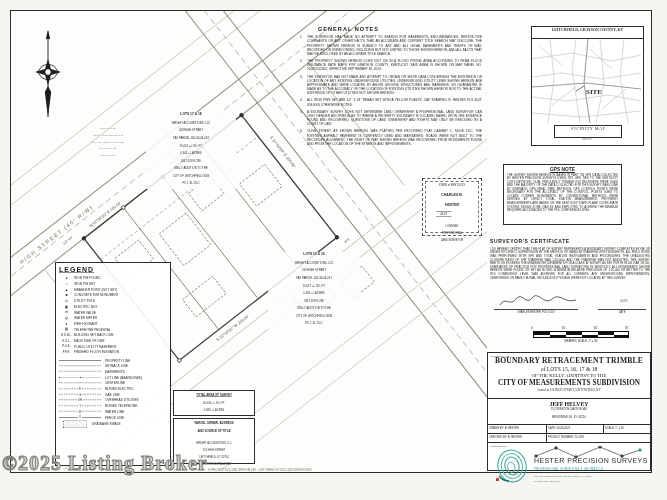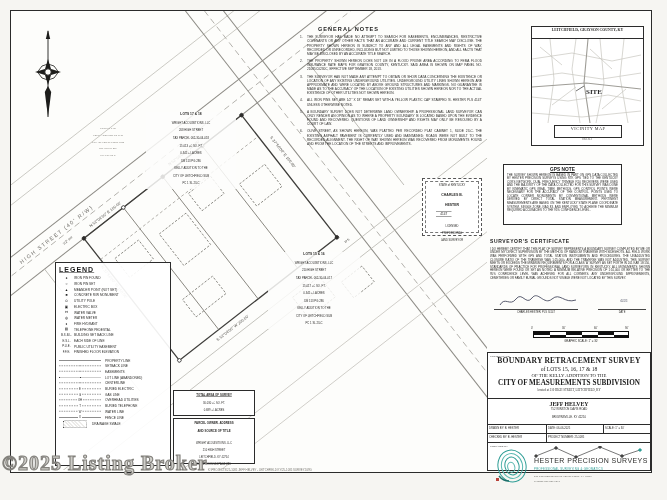--- a/index.html
+++ b/index.html
@@ -223,21 +223,21 @@
     <div style="border:1px solid #111;height:5px;margin-top:1px;">
       <div style="height:2.5px;background:repeating-linear-gradient(90deg,#111 0 16px,#fff 16px 32px);"></div>
       <div style="height:2.5px;background:repeating-linear-gradient(90deg,#fff 0 16px,#111 16px 32px);"></div>
     </div>
     <div class="zc" style="font-size:5.6px;margin-top:1px;">GRAPHIC SCALE: 1" = 30'</div>
   </div>
 
   <div class="abs box" style="left:487px;top:352px;width:162px;height:117px;">
     <div class="abs zl" style="left:2px;top:1px;font-size:5px;color:#555;">PROJECT NAME:</div>
     <div style="padding-top:3px;">
-      <div class="serif" style="font-size:7.6px;font-weight:bold;text-align:center;letter-spacing:.2px;">BOUNDARY RETRACEMENT SURVEY</div>
+      <div class="serif" style="font-size:7.6px;font-weight:bold;text-align:center;letter-spacing:.2px;">BOUNDARY RETRACEMENT TRIMBLE</div>
       <div class="serif" style="font-size:5.6px;text-align:center;margin-top:1px;">of LOTS 15, 16, 17 &amp; 18</div>
       <div class="serif" style="font-size:4.8px;text-align:center;margin-top:1px;">OF THE KELLY ADDITION TO THE</div>
       <div class="serif" style="font-size:7.2px;font-weight:bold;text-align:center;margin-top:1px;">CITY OF MEASUREMENTS SUBDIVISION</div>
       <div class="zc serif" style="font-size:6px;margin-top:1px;">located at 210 HIGH STREET, LEITCHFIELD, KY</div>
     </div>
     <div style="border-top:1px solid #2b2b2b;margin-top:2px;">
       <div class="serif" style="font-size:5.8px;font-weight:bold;text-align:center;margin-top:2px;">JEFF HELVEY</div>
       <div class="zc" style="font-size:5.6px;">752 WINSTON DAVIS ROAD</div>
       <div class="zc" style="font-size:5.6px;">BROWNSVILLE, KY 42210</div>
     </div>

